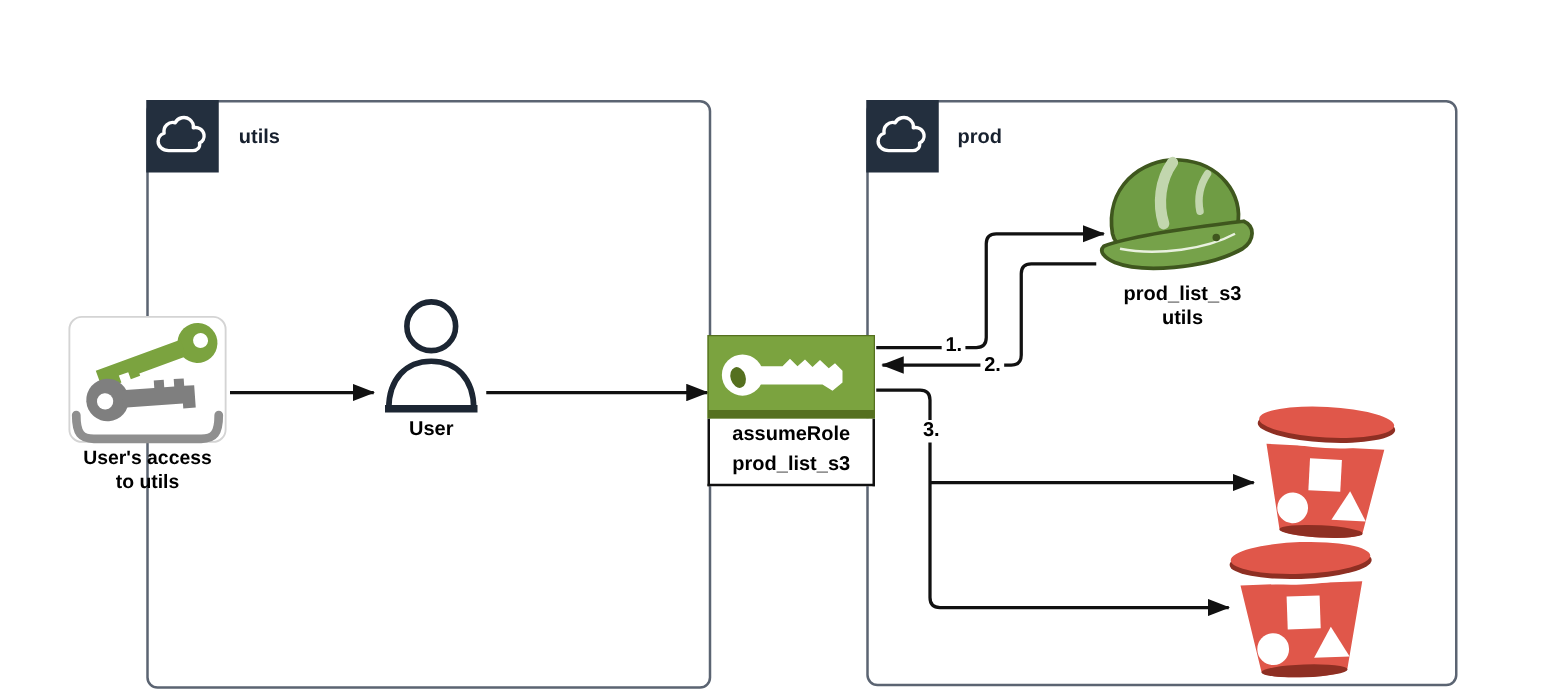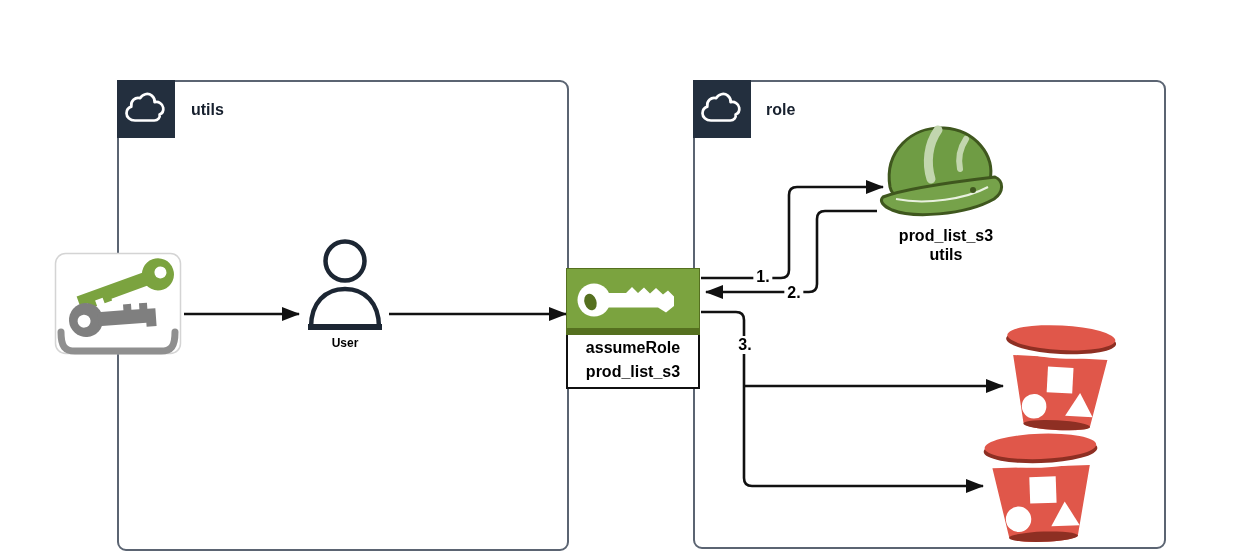--- a/index.html
+++ b/index.html
@@ -62,49 +62,53 @@
       <path d="M18 40.5 C12.8 40.5 9.5 37 9.5 33.2 C9.5 30 11.4 27.6 14.3 26.6 C13.4 21 18 16.8 23.2 18.2 C25.2 14 31 12.6 34.8 15.6 C37 17.4 38 19.8 37.6 22.2 C41.6 21.2 45.6 23.8 46.2 27.6 C46.7 30.5 45.2 33.3 42.6 34.4 C43.4 37.8 40.9 40.5 37.3 40.5 Z" fill="none" stroke="#ffffff" stroke-width="2.7" stroke-linejoin="round"></path>
     </svg>
   </div>
   <div class="acct-label utils">utils</div>
 
   <div class="cloud-tile prod">
     <svg width="58" height="58" viewBox="0 0 58 58">
       <path d="M18 40.5 C12.8 40.5 9.5 37 9.5 33.2 C9.5 30 11.4 27.6 14.3 26.6 C13.4 21 18 16.8 23.2 18.2 C25.2 14 31 12.6 34.8 15.6 C37 17.4 38 19.8 37.6 22.2 C41.6 21.2 45.6 23.8 46.2 27.6 C46.7 30.5 45.2 33.3 42.6 34.4 C43.4 37.8 40.9 40.5 37.3 40.5 Z" fill="none" stroke="#ffffff" stroke-width="2.7" stroke-linejoin="round"></path>
     </svg>
   </div>
-  <div class="acct-label prod">role</div>
+  <div class="acct-label prod">prod</div>
 
   <div class="keys-box">
     <svg width="128" height="104" viewBox="0 0 128 104">
       <rect x="1.5" y="1.5" width="125" height="100" rx="10" fill="#ffffff" stroke="#d4d4d4" stroke-width="1.5"></rect>
       <path d="M 7 80 C 7 95 11 99 21 99 L 107 99 C 117 99 121 95 121 80" fill="none" stroke="#8f8f8f" stroke-width="7" stroke-linecap="round"></path>
 
       <g transform="translate(72,34) rotate(-20)">
         <circle cx="34" cy="0" r="16" class="f-kgreen"></circle>
         <circle cx="37" cy="-1" r="6" fill="#ffffff"></circle>
         <path class="f-kgreen" d="M 22 -7 L -50 -7 L -50 3 L -42 3 L -42 9 L -34 9 L -34 3 L -26 3 L -26 9 L -18 9 L -18 7 L 22 7 Z"></path>
       </g>
 
       <g transform="translate(32,68) rotate(-4)">
         <circle cx="0" cy="0" r="17" class="f-gray"></circle>
         <circle cx="-2" cy="1" r="6.5" fill="#ffffff"></circle>
         <path class="f-gray" d="M 12 -7 L 38 -7 L 38 -13 L 46 -13 L 46 -7 L 54 -7 L 54 -13 L 62 -13 L 62 -7 L 70 -7 L 70 11 L 60 11 L 60 7 L 12 7 Z"></path>
       </g>
     </svg>
   </div>
+  <div class="node-label" style="left:26px;top:318px;width:184px;">
+    <div>User's access</div>
+    <div>to utils</div>
+  </div>
 
   <div class="node" style="left:300px;top:198px;">
     <svg width="90" height="100" viewBox="0 0 90 100">
       <circle cx="45" cy="24" r="19.5" class="user-stroke"></circle>
       <path d="M 11 90 C 11 66 25 52 45 52 C 65 52 79 66 79 90 Z" class="user-stroke"></path>
       <path d="M 8 90 L 82 90" stroke="#1c2633" stroke-width="6"></path>
     </svg>
   </div>
-  <div class="node-label" style="left:305px;top:295px;width:80px;font-size:12px;">User</div>
+  <div class="node-label" style="left:305px;top:295px;width:80px;font-size:16px;">User</div>
 
   <div class="assume">
     <div class="green">
       <svg width="126" height="58" viewBox="0 0 126 58">
         <circle cx="24" cy="30" r="16.5" fill="#ffffff"></circle>
         <ellipse cx="20.5" cy="32" rx="6" ry="8.5" transform="rotate(-18 20.5 32)" class="f-kgreendark"></ellipse>
         <path fill="#ffffff" d="M 38 23 L 56 23 L 62 17 L 68 23 L 74 17.5 L 80 23.5 L 86 18 L 93 24.5 L 98 20.5 L 104 26.5 L 104 36 L 96 42.5 L 88 37.5 L 38 37.5 Z"></path>
       </svg>
     </div>
     <div class="lbl">

